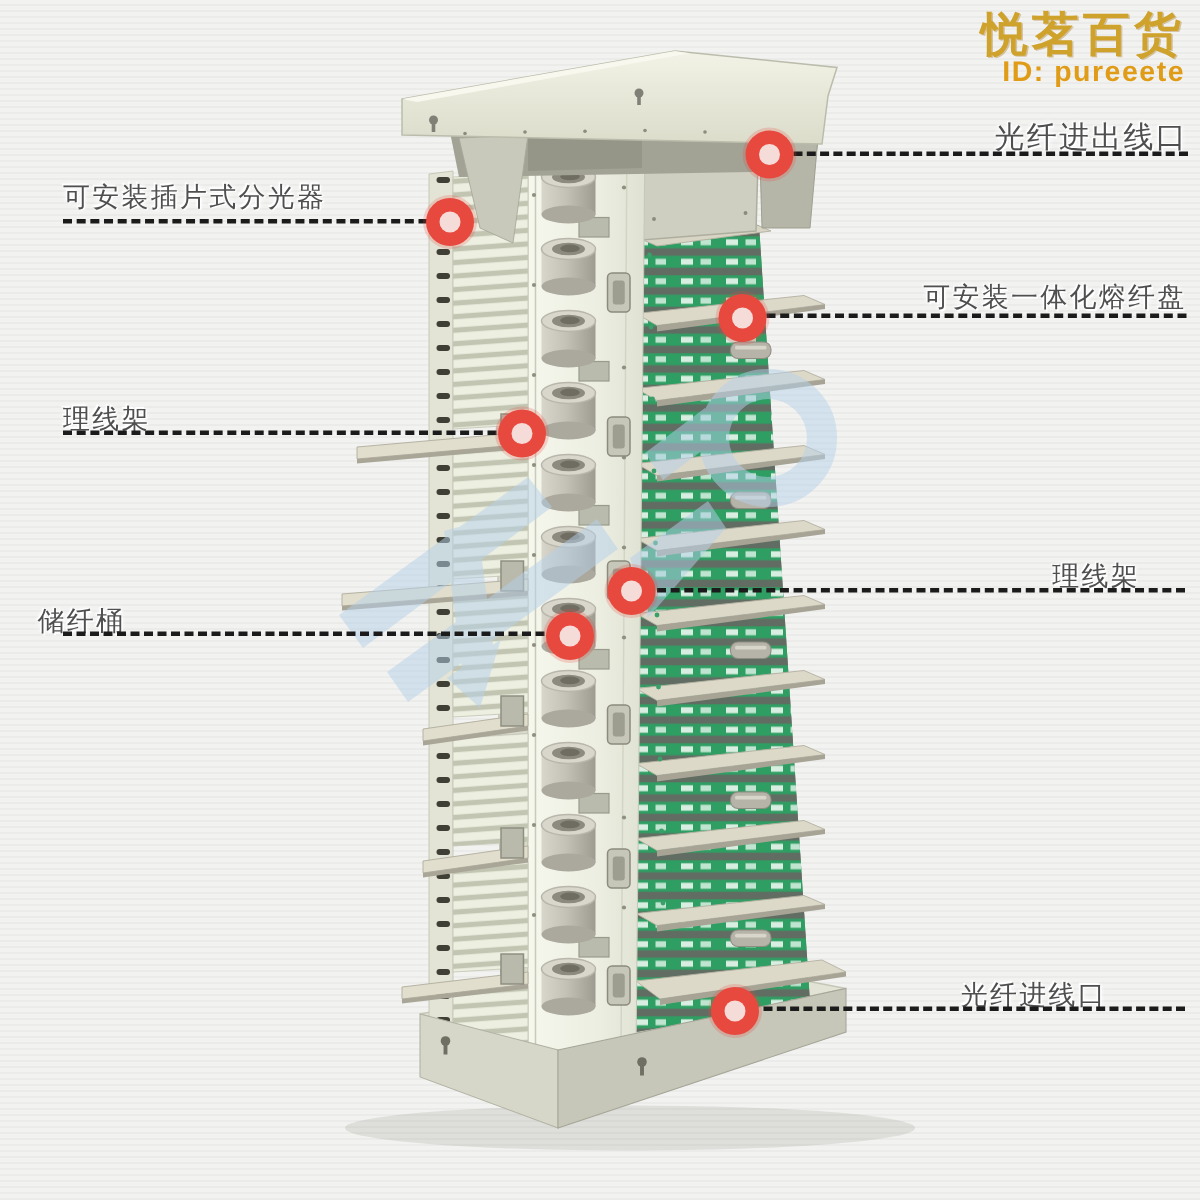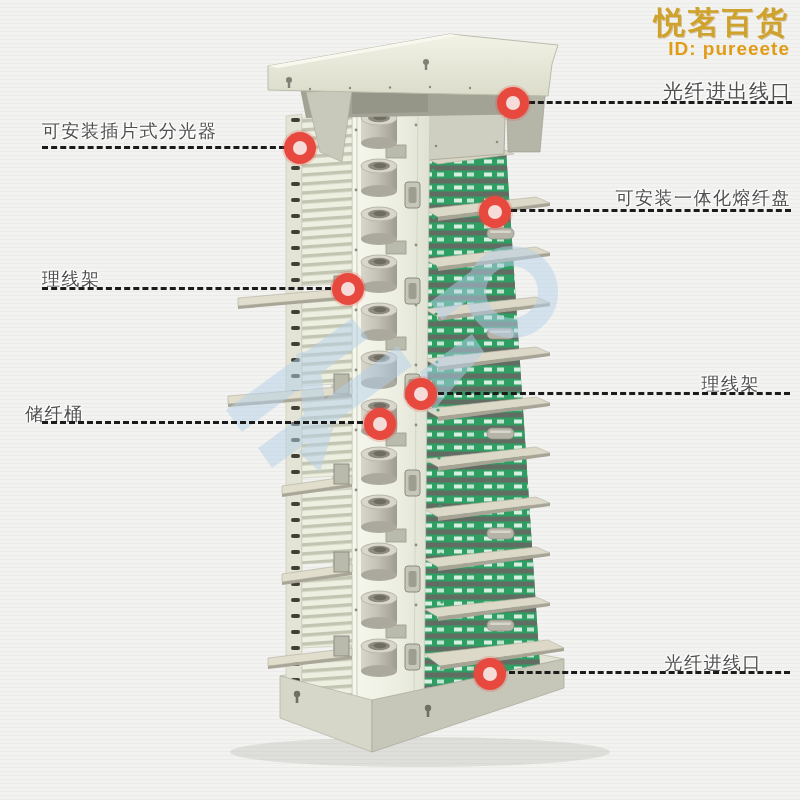--- a/index.html
+++ b/index.html
@@ -305,18 +305,18 @@
     <span class="co-marker" style="left:405px;top:378px;"></span>
   </div>
 
   <div>
     <span class="co-label" style="left:25px;top:402px;">储纤桶</span>
     <span class="co-line" style="left:42px;top:421px;width:321px;"></span>
     <span class="co-marker" style="left:364px;top:408px;"></span>
   </div>
 
   <div>
-    <span class="co-label right" style="left:560px;top:651px;width:202px;">光纤进线口</span>
+    <span class="co-label right" style="left:536px;top:651px;width:202px;">光纤进线口</span>
     <span class="co-line" style="left:509px;top:671px;width:281px;"></span>
     <span class="co-marker" style="left:474px;top:658px;"></span>
   </div>
 
 </div>
 
 </body></html>

